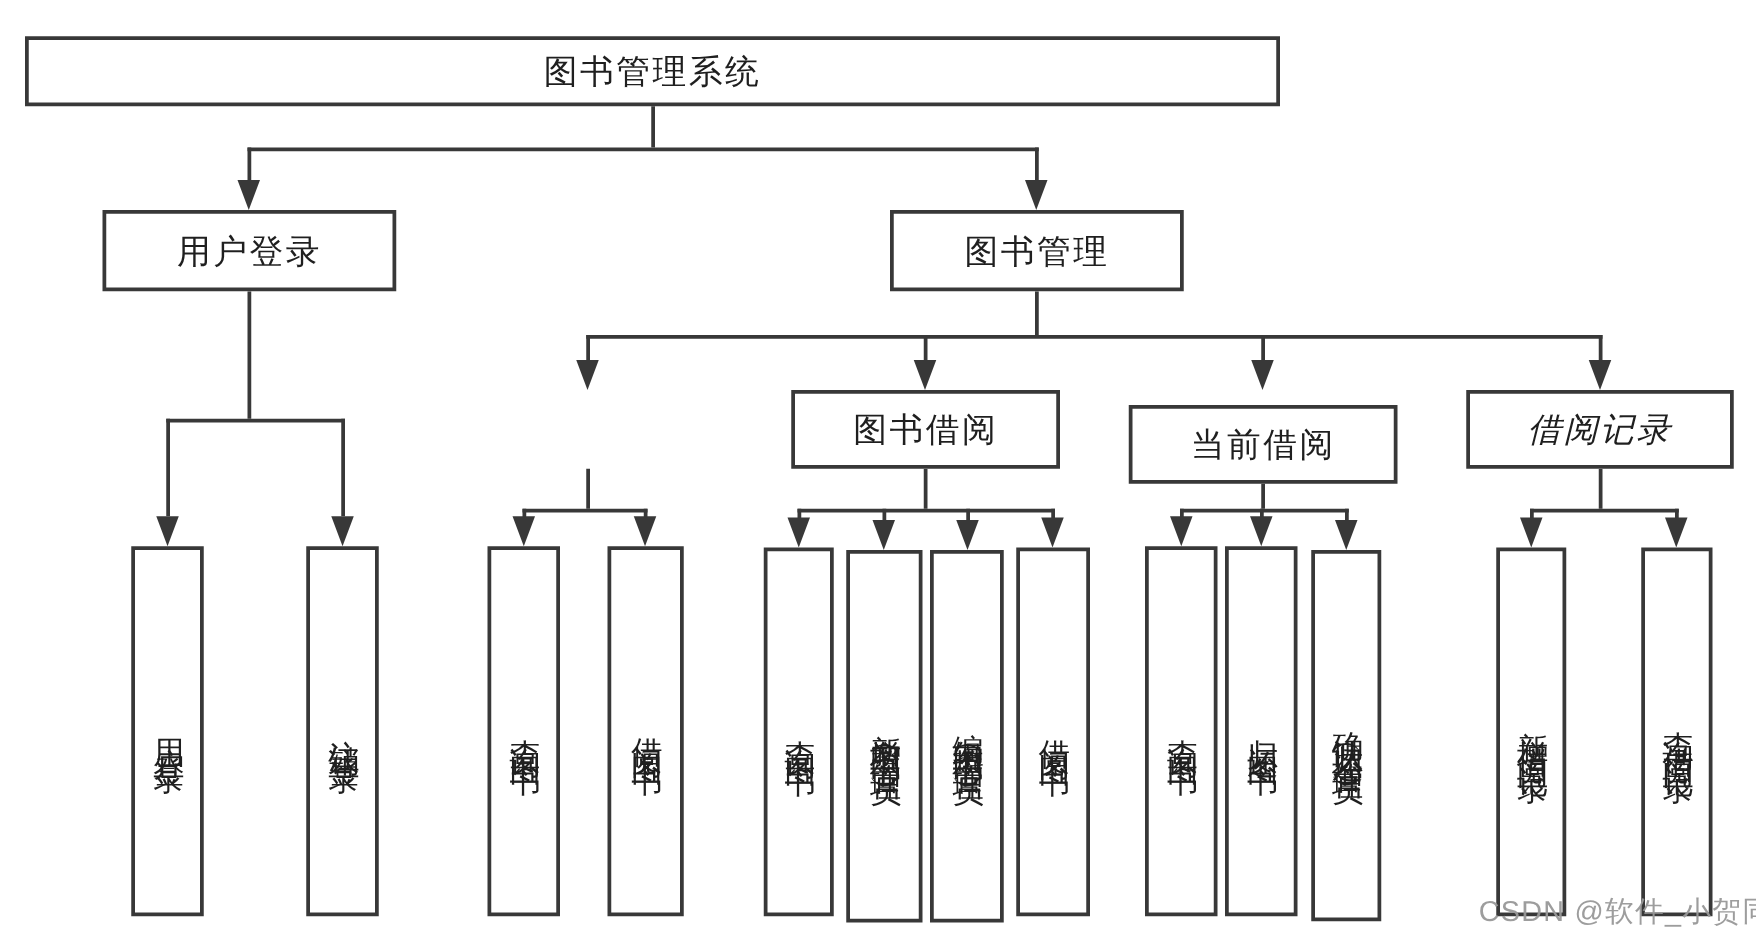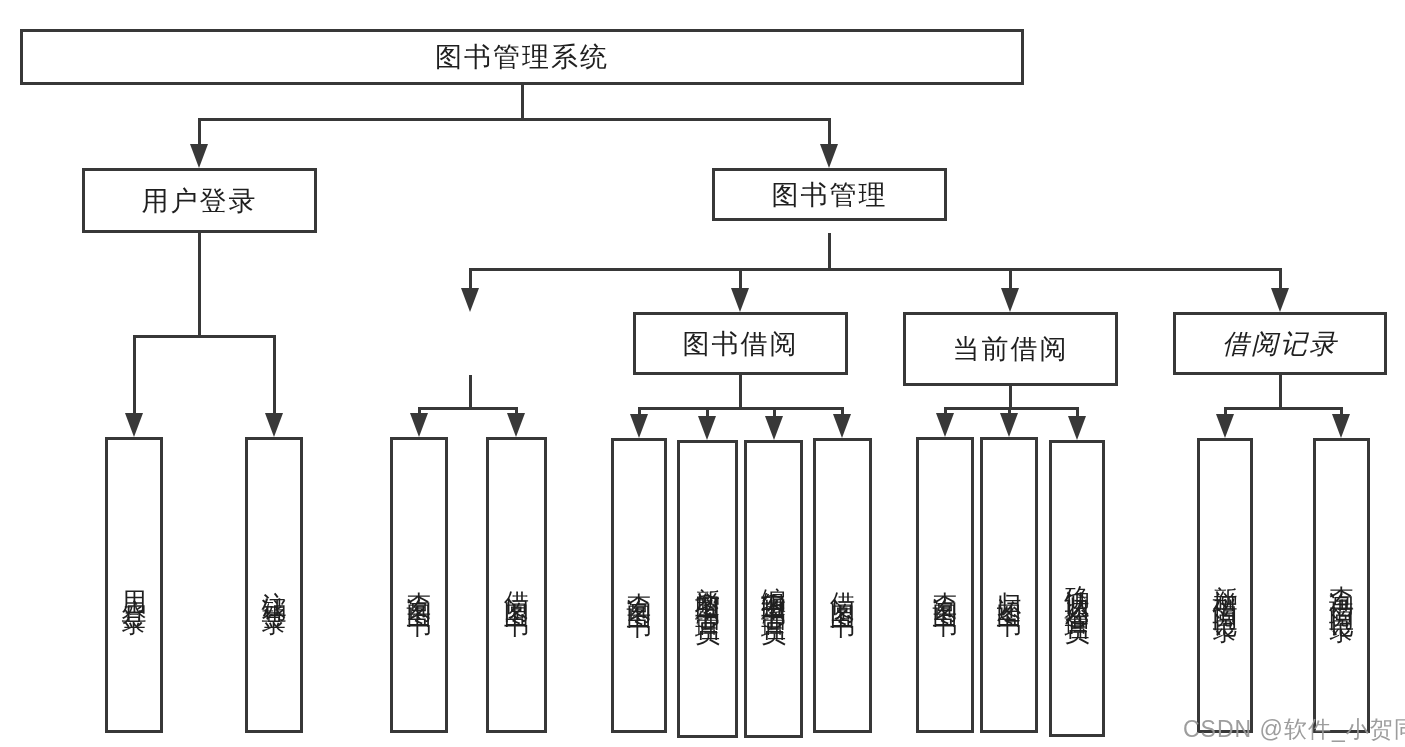--- a/index.html
+++ b/index.html
@@ -123,28 +123,28 @@
   <div class="line" style="left:1340px;top:407px;width:3px;height:12px;"></div>
   <div class="arrow" style="left:1332px;top:414px;"></div>
 
   <div class="node" style="left:20px;top:13px;width:1004px;height:56px;margin-top:16px;">
     <span class="hlabel">图书管理系统</span>
   </div>
 
   <div class="node" style="left:82px;top:168px;width:235px;height:65px;">
     <span class="hlabel">用户登录</span>
   </div>
-  <div class="node" style="left:712px;top:168px;width:235px;height:53px;">
+  <div class="node" style="left:712px;top:168px;width:235px;height:65px;">
     <span class="hlabel">图书管理</span>
   </div>
 
   <div class="node" style="left:633px;top:312px;width:215px;height:63px;">
     <span class="hlabel">图书借阅</span>
   </div>
-  <div class="node" style="left:903px;top:312px;width:215px;height:74px;text-align:center;">
+  <div class="node" style="left:903px;top:324px;width:215px;height:63px;text-align:center;">
     <span class="hlabel">当前借阅</span>
   </div>
   <div class="node" style="left:1173px;top:312px;width:214px;height:63px;font-style:italic;">
     <span class="hlabel">借阅记录</span>
   </div>
 
   <div class="node" style="left:105px;top:437px;width:58px;height:296px;">
     <span class="vlabel">用户登录</span>
   </div>
   <div class="node" style="left:245px;top:437px;width:58px;height:296px;">

